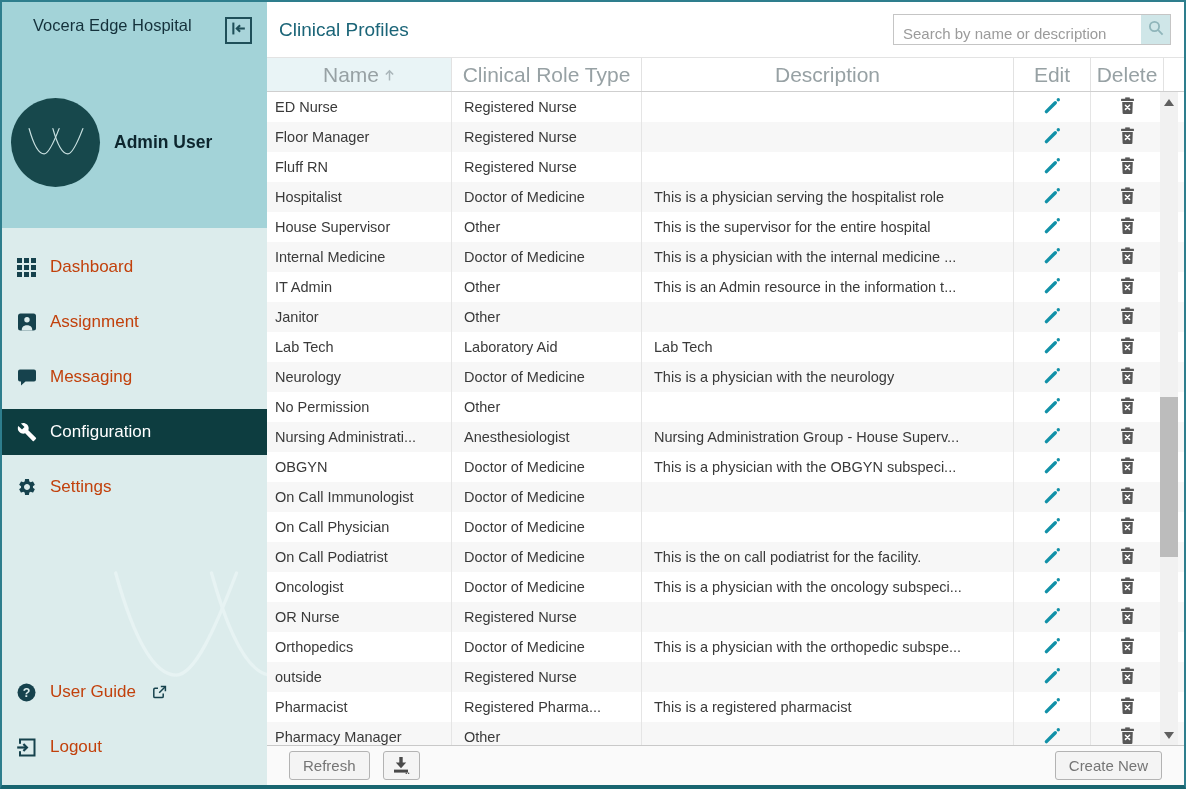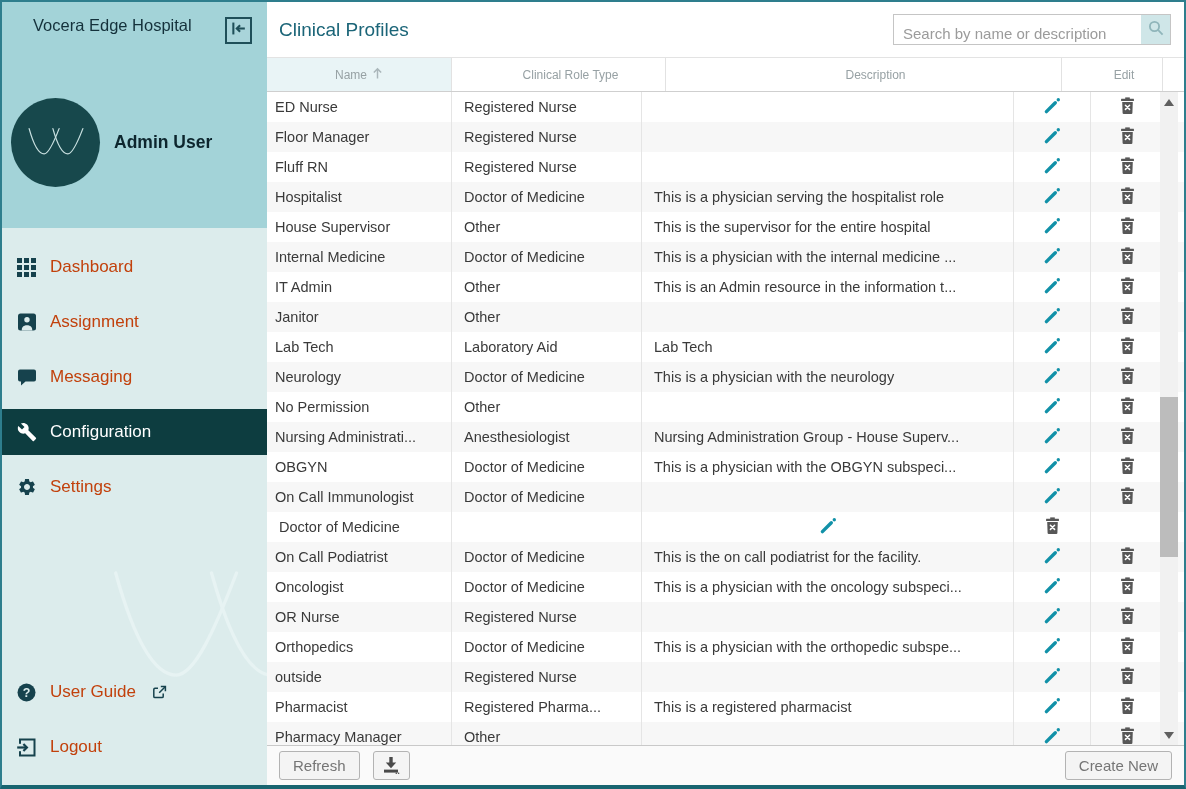--- a/index.html
+++ b/index.html
@@ -33,21 +33,21 @@
   .page-title { position:absolute; left:12px; top:17px; font-size:19px; color:#1b6578; }
   .search-wrap { position:absolute; right:13px; top:12px; width:278px; height:31px; }
   .search-wrap input { width:100%; height:100%; border:1px solid #c5c5c5; padding:7px 34px 0 9px;
                        font-size:15px; color:#444; font-family:"Liberation Sans", sans-serif; outline:none; }
   .search-wrap input::placeholder { color:#9b9b9b; }
   .search-btn { position:absolute; right:1px; top:1px; width:29px; height:29px; background:#cfe6e8;
                 display:flex; align-items:center; justify-content:center; cursor:pointer; }
 
   .thead { position:absolute; top:56px; left:0; right:0; height:34px; display:grid;
            grid-template-columns:185px 190px 372px 77px 73px 1fr;
-           border-bottom:1px solid #cfcfcf; font-size:12px; color:#97a1a4; background:#fff;gap:24px; }
+           border-bottom:1px solid #cfcfcf; font-size:21px; color:#97a1a4; background:#fff; }
   .th { display:flex; align-items:center; justify-content:center; border-right:1px solid #e2e2e2; gap:5px; }
   .th.name { background:#e9f4f6; }
   .th.spacer { border-right:none; }
 
   .tbody { position:absolute; top:90px; left:0; right:0; height:653px; overflow:hidden; }
   .trow { display:grid; grid-template-columns:185px 190px 372px 77px 73px 1fr; height:30px; background:#fff; }
   .trow:nth-child(even) { background:#f7f7f7; }
   .cell { display:flex; align-items:center; border-right:1px solid #e5e5e5; overflow:hidden;
           white-space:nowrap; font-size:14.5px; color:#3a3a3a; }
   .cell.name { padding-left:8px; }
@@ -58,21 +58,21 @@
 
   .scrollbar { position:absolute; top:90px; right:6px; width:18px; height:653px; background:#f1f1f1; }
   .sb-up, .sb-down { position:absolute; left:0; width:100%; height:16px; display:flex;
                      align-items:center; justify-content:center; cursor:pointer; }
   .sb-up { top:2px; } .sb-down { bottom:2px; }
   .tri-up { width:0; height:0; border-left:5px solid transparent; border-right:5px solid transparent; border-bottom:7px solid #5f5f5f; }
   .tri-down { width:0; height:0; border-left:5px solid transparent; border-right:5px solid transparent; border-top:7px solid #5f5f5f; }
   .sb-thumb { position:absolute; left:0; right:0; top:305px; height:160px; background:#bcbcbc; cursor:grab; }
 
   .main-footer { position:absolute; bottom:0; left:0; right:0; height:40px; background:#fafafa;
-                 border-top:1px solid #c9c9c9; display:flex; align-items:center; padding:0 12px; gap:13px; }
+                 border-top:1px solid #c9c9c9; display:flex; align-items:center; padding:0 22px; gap:13px; }
   .btn { background:#f4f4f4; border:1px solid #b3b3b3; border-radius:3px; font-size:15px; color:#757575;
          height:29px; padding:0 13px; font-family:"Liberation Sans", sans-serif; cursor:pointer; display:flex; align-items:center; }
   .icon-btn { width:37px; justify-content:center; padding:0; }
   .push-right { margin-left:auto; }
 </style>
 </head>
 <body>
 
 <div class="app">
 
@@ -564,20 +564,21 @@
           <rect x="5.2" y="0.4" width="4.6" height="1.6" fill="#575757"></rect>
           <rect x="1" y="1.8" width="13" height="2.2" rx="0.4" fill="#575757"></rect>
           <path fill="#575757" d="M2.2,5 h10.6 l-0.4,10.9 a1.1,1.1 0 0 1 -1.1,1 H3.7 a1.1,1.1 0 0 1 -1.1,-1 z"></path>
           <path d="M5.4,8.2 l4.2,4.2 M9.6,8.2 l-4.2,4.2" stroke="#ffffff" stroke-width="1.5" stroke-linecap="round"></path>
         </svg>
       </span>
     </div>
     <div class="cell spacer"></div>
   </div>
         <div class="trow">
+    <div class="cell name">On Call Physician</div>
     <div class="cell role">Doctor of Medicine</div>
     <div class="cell desc"></div>
     <div class="cell edit">
       <span>
         <svg width="20" height="20" viewBox="0 0 20 20">
           <circle cx="16.3" cy="3.7" r="1.7" fill="#1191a8"></circle>
           <line x1="13.3" y1="6.7" x2="4.4" y2="15.6" stroke="#1191a8" stroke-width="3.4" stroke-linecap="round"></line>
         </svg>
       </span>
     </div>

